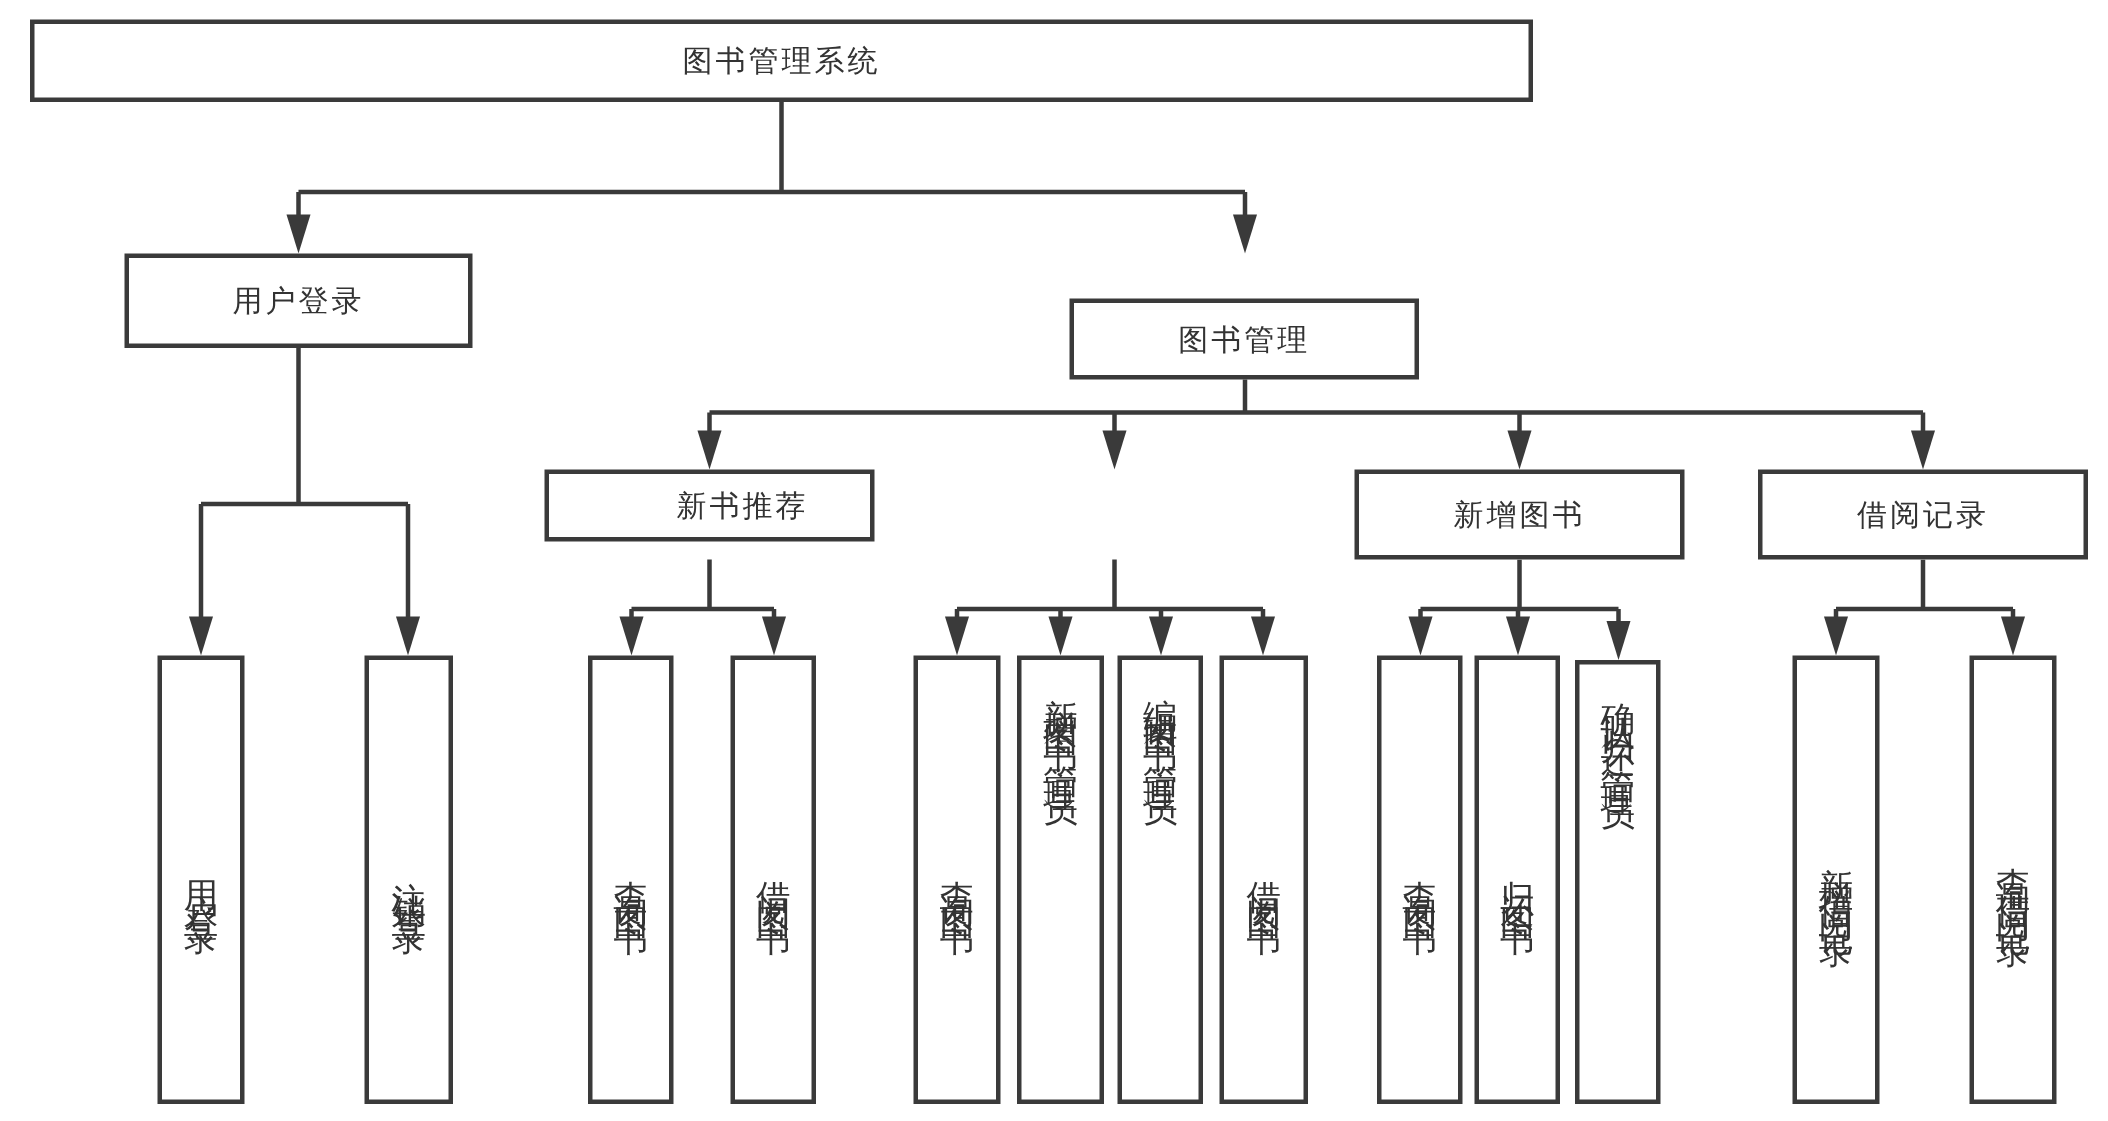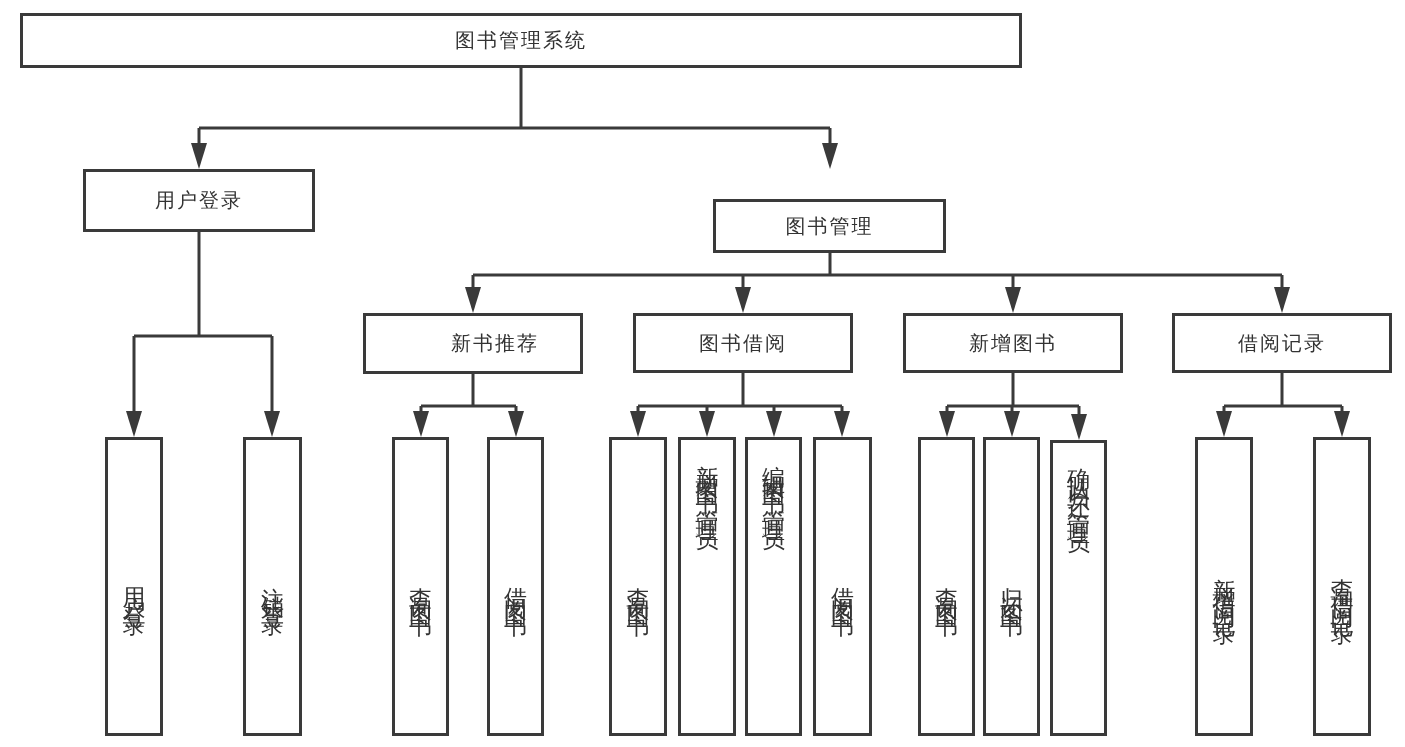--- a/index.html
+++ b/index.html
@@ -97,22 +97,21 @@
       <polygon points="1216,411 1232,411 1224,437"></polygon>
       <polygon points="1334,411 1350,411 1342,437"></polygon>
     </g>
   </svg>
 
   <div class="box hbox" style="left:20px; top:13px; width:1002px; height:55px;">图书管理系统</div>
 
   <div class="box hbox" style="left:83px; top:169px; width:232px; height:63px;">用户登录</div>
   <div class="box hbox" style="left:713px; top:169px; width:233px; height:54px;margin-top:30px;">图书管理</div>
 
-  <div class="box hbox" style="left:363px; top:313px; width:220px; height:61px;padding-left:44px;">新书推荐</div>
-  <div class="box hbox" style="left:633px; top:313px; width:220px; height:60px;">图书借阅</div>
+  <div class="box hbox" style="left:363px; top:313px; width:220px; height:48px;padding-left:44px;">新书推荐</div>
   <div class="box hbox" style="left:903px; top:313px; width:220px; height:60px;">新增图书</div>
   <div class="box hbox" style="left:1172px; top:313px; width:220px; height:60px;">借阅记录</div>
 
   <div class="box vbox" style="left:105px; top:437px; width:58px; height:299px;">用户登录</div>
   <div class="box vbox" style="left:243px; top:437px; width:59px; height:299px;">注销登录</div>
 
   <div class="box vbox" style="left:392px; top:437px; width:57px; height:299px;">查询图书</div>
   <div class="box vbox" style="left:487px; top:437px; width:57px; height:299px;">借阅图书</div>
 
   <div class="box vbox" style="left:609px; top:437px; width:58px; height:299px;">查询图书</div>

